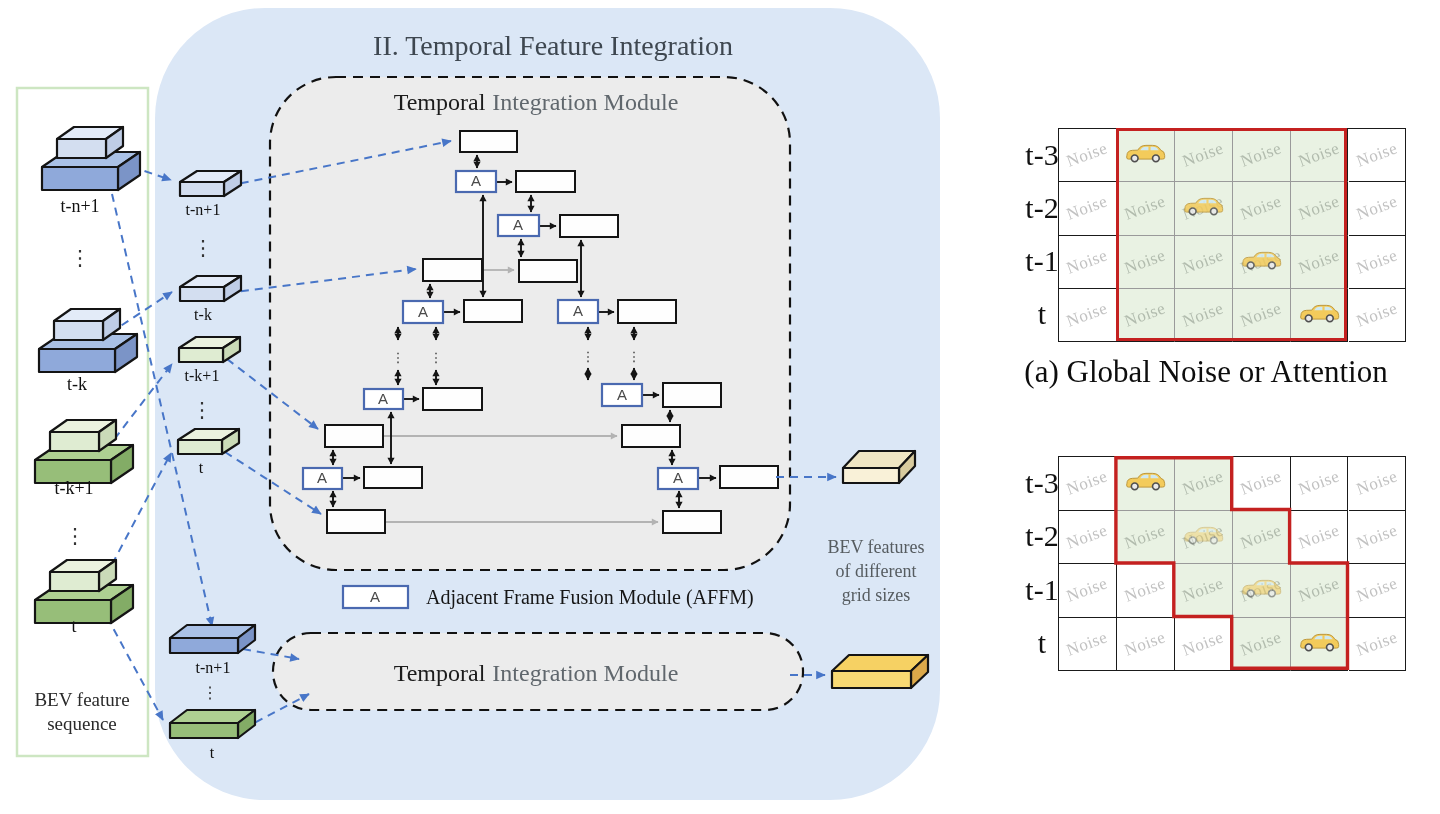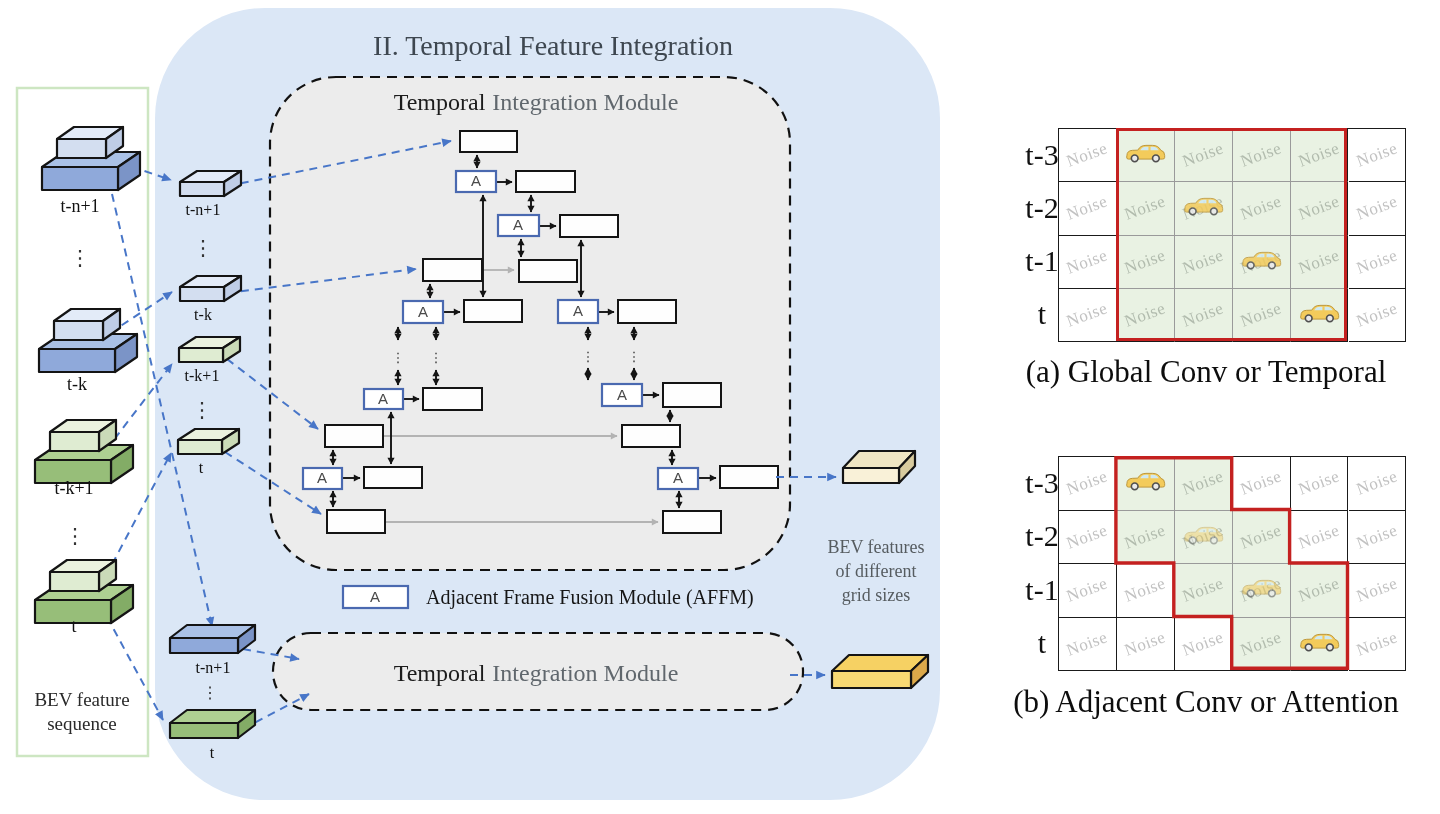--- a/index.html
+++ b/index.html
@@ -399,21 +399,21 @@
         <div class="cell" style="left: 231.6px; top: 159.75px; width: 57.9px; height: 53.25px; background: rgb(233, 242, 227); border-right: 1.8px solid rgb(26, 26, 26); border-bottom: 1.8px solid rgb(26, 26, 26);">
           <div class="carbox" style="opacity: 1;"><svg width="42" height="21" viewBox="0 0 44 22">
               <use href="#car-shape"></use>
             </svg></div>
         </div>
         <div class="cell" style="left: 289.5px; top: 159.75px; width: 57.9px; height: 53.25px; background: rgb(255, 255, 255); border-right: 1.8px solid rgb(26, 26, 26); border-bottom: 1.8px solid rgb(26, 26, 26);">
           <span class="noise" style="color: rgb(194, 194, 194);">Noise</span>
         </div>
       </div>
   <div class="red-a" id="red-a" style="left: 115.9px; top: 0px; width: 231.6px; height: 213px;"></div>
-  <div class="caption" style="top:226px;">(a) Global Conv or Temporal</div>
+  <div class="caption" style="top:226px;">(a) Global Noise or Attention</div>
 <div class="rowlab" style="top: 0px; height: 53.25px;">t-3</div>
       <div class="rowlab" style="top: 53.25px; height: 53.25px;">t-2</div>
       <div class="rowlab" style="top: 106.5px; height: 53.25px;">t-1</div>
       <div class="rowlab" style="top: 159.75px; height: 53.25px;">t</div>
     </div>
 
 
 <div class="gridwrap" id="panel-b" style="left:1000px;top:456px;">
   <div class="gridbox" id="grid-b" style="width: 347.4px; height: 214px;">
         <div class="cell" style="left: 0px; top: 0px; width: 57.9px; height: 53.5px; background: rgb(255, 255, 255); border-right: 1.8px solid rgb(26, 26, 26); border-bottom: 1.8px solid rgb(26, 26, 26);">
@@ -495,20 +495,19 @@
               <use href="#car-shape"></use>
             </svg></div>
         </div>
         <div class="cell" style="left: 289.5px; top: 160.5px; width: 57.9px; height: 53.5px; background: rgb(255, 255, 255); border-right: 1.8px solid rgb(26, 26, 26); border-bottom: 1.8px solid rgb(26, 26, 26);">
           <span class="noise" style="color: rgb(194, 194, 194);">Noise</span>
         </div>
       </div>
   <svg class="red-b" id="red-b" width="352" height="218" style="left:58px;top:0;">
     <path d="M57.9,1.8 L173.7,1.8 L173.7,53.5 L231.6,53.5 L231.6,107 L289.5,107 L289.5,212.2 L173.7,212.2 L173.7,160.5 L115.8,160.5 L115.8,107 L57.9,107 Z" fill="none" stroke="#c42120" stroke-width="3.4"></path>
   </svg>
-  <div class="caption" style="top:228px;">(b) Adjacent Conv or Attention</div>
 <div class="rowlab" style="top: 0px; height: 53.5px;">t-3</div>
       <div class="rowlab" style="top: 53.5px; height: 53.5px;">t-2</div>
       <div class="rowlab" style="top: 107px; height: 53.5px;">t-1</div>
       <div class="rowlab" style="top: 160.5px; height: 53.5px;">t</div>
     </div>
 
 </div>
 
 </body></html>

